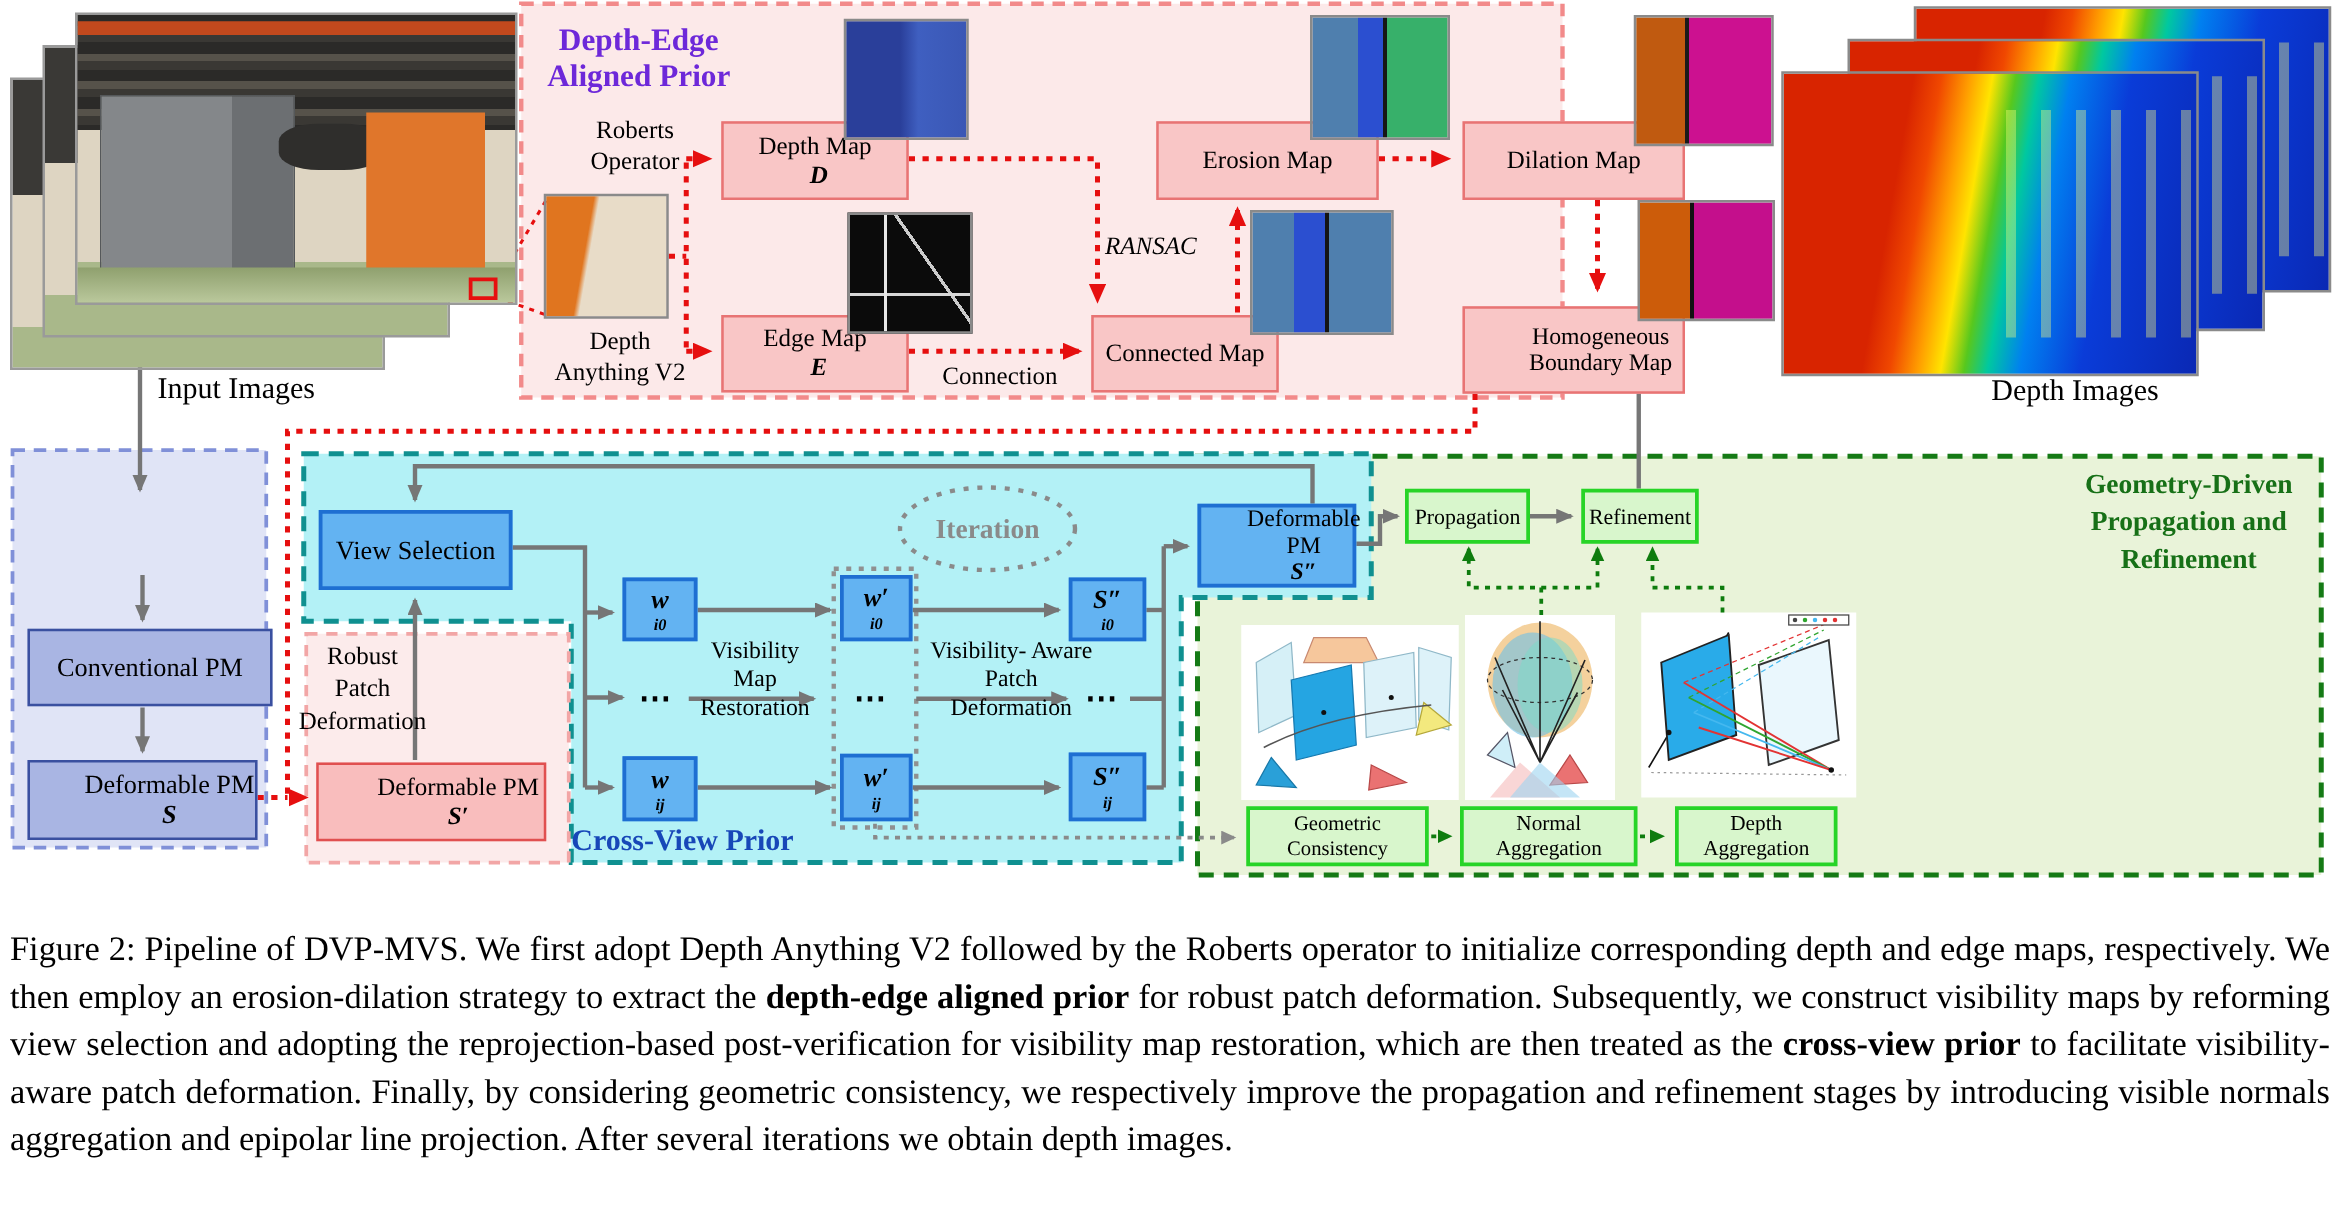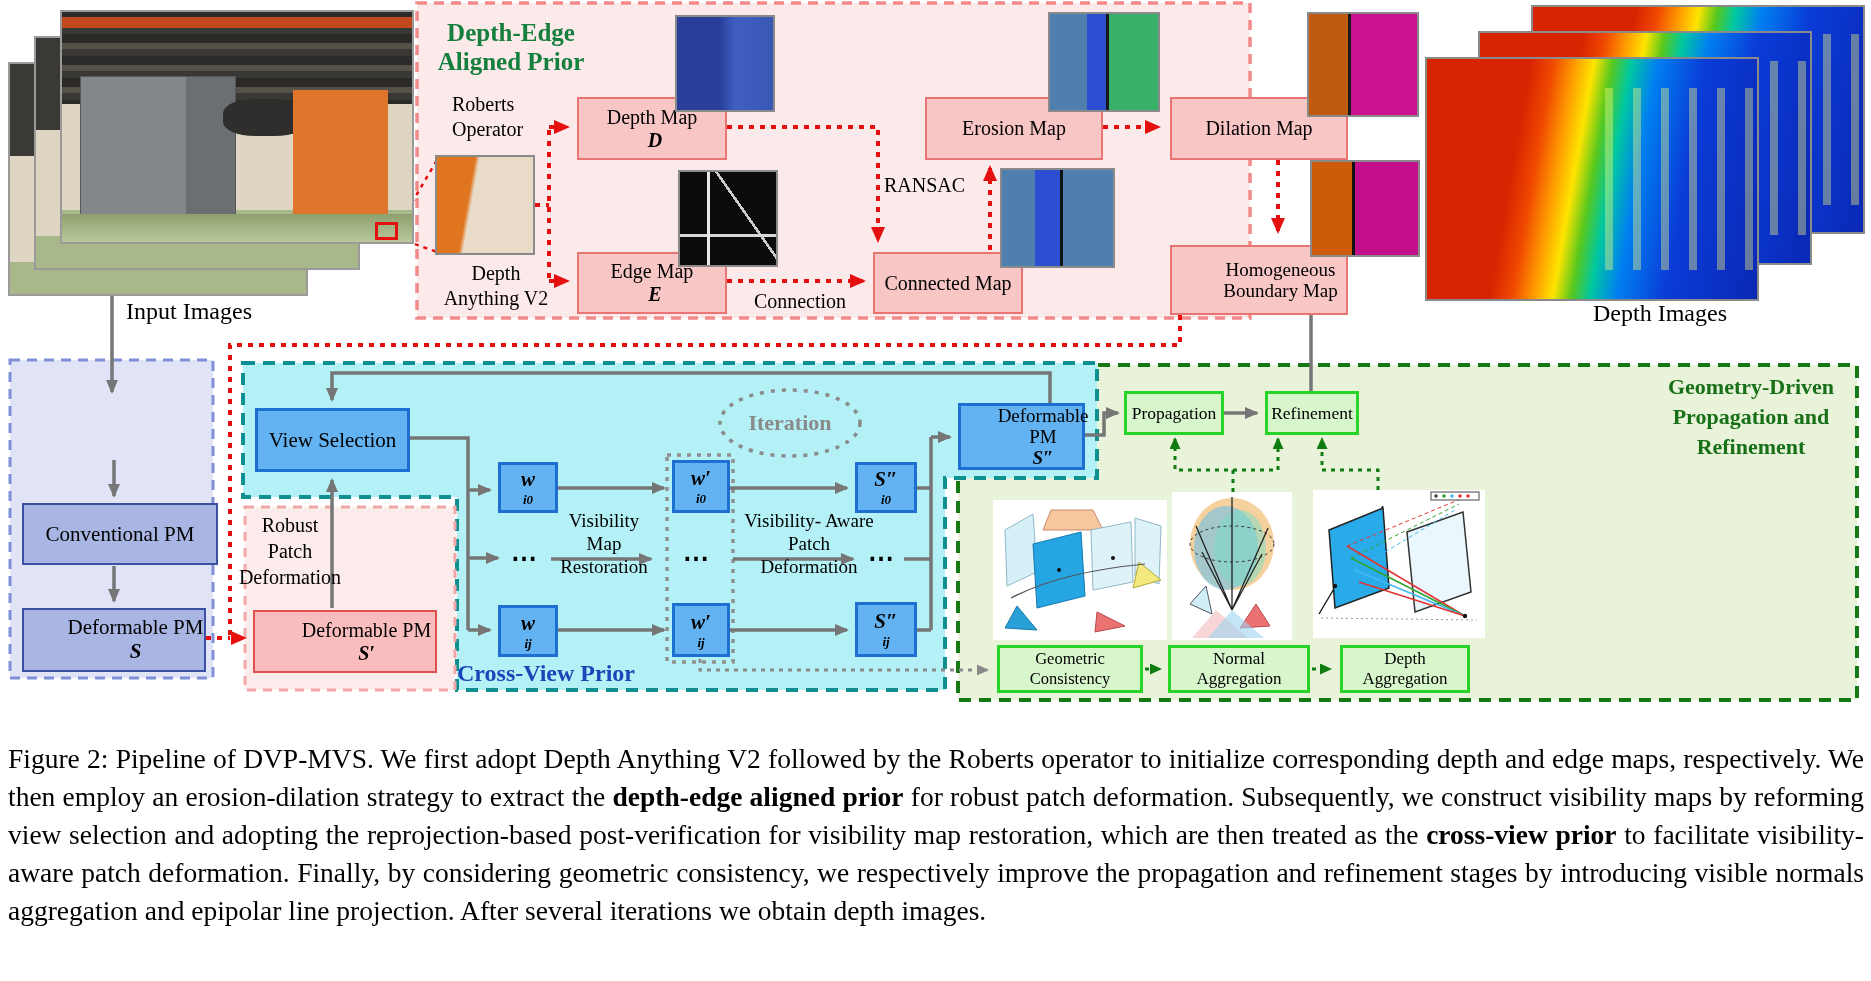--- a/index.html
+++ b/index.html
@@ -200,25 +200,25 @@
       <div class="ph-beam"></div>
       <div class="ph-cab"></div>
       <div class="ph-pipe"></div>
       <div class="ph-door"></div>
       <div class="ph-floor"></div>
     </div>
   </div>
   <div class="abs" style="left:375px;top:222px;width:23px;height:18px;border:3px solid #e60f0f;"></div>
   <div class="abs lbl" style="left:126px;top:298px;width:210px;font-size:24px;text-align:left;">Input Images</div>
 
-  <div class="abs" style="left:425px;top:18px;width:172px;font-size:25px;font-weight:bold;color:#15803d;line-height:29px;text-align:center;">
+  <div class="abs" style="left:425px;top:18px;width:172px;font-size:25px;font-weight:bold;color:#6d28d9;line-height:29px;text-align:center;">
     <div>Depth-Edge</div>
     <div>Aligned Prior</div>
   </div>
-  <div class="abs" style="left:452px;top:92px;width:112px;font-size:20px;line-height:25px;">
+  <div class="abs" style="left:452px;top:92px;width:112px;font-size:20px;text-align:center;line-height:25px;">
     <div>Roberts</div>
     <div>Operator</div>
   </div>
   <div class="abs" style="left:432px;top:261px;width:128px;font-size:20px;text-align:center;line-height:25px;">
     <div>Depth</div>
     <div>Anything V2</div>
   </div>
   <div class="abs img" style="left:435px;top:155px;width:100px;height:100px;background:linear-gradient(100deg,#e0751f 0 34%,#e8dcc8 38%);"></div>
 
   <div class="abs ctr pbox" style="left:577px;top:97px;width:150px;height:63px;">
@@ -236,21 +236,21 @@
       <span>Erosion Map</span>
     </div>
   <div class="abs ctr pbox" style="left:1170px;top:97px;width:178px;height:63px;">
       <span>Dilation Map</span>
     </div>
   <div class="abs ctr col pbox" style="left:1170px;top:245px;width:178px;height:70px;font-size:19px;">
     <span>Homogeneous</span>
     <span>Boundary Map</span>
   </div>
 
-  <div class="abs lbl" style="left:884px;top:174px;width:110px;font-size:20px;">RANSAC</div>
+  <div class="abs lbl" style="left:884px;top:186px;width:110px;font-size:20px;font-style:italic;">RANSAC</div>
   <div class="abs lbl" style="left:735px;top:290px;width:130px;font-size:20px;text-align:center;">Connection</div>
 
   <div class="abs img" style="left:675px;top:15px;width:100px;height:97px;background:linear-gradient(90deg,#2a3f9a 0 45%,#3f5fc0 60%,#3a57b5 100%);"></div>
   <div class="abs img" style="left:678px;top:170px;width:100px;height:97px;background:
       linear-gradient(90deg,transparent 0 28%,#e8e8e8 28% 31%,transparent 31%),
       linear-gradient(0deg,transparent 0 30%,#d8d8d8 30% 33%,transparent 33%),
       linear-gradient(55deg,transparent 0 62%,#cccccc 62% 64%,transparent 64%),#0b0b0b;"></div>
   <div class="abs img" style="left:1048px;top:12px;width:112px;height:100px;background:linear-gradient(90deg,#4f7fae 0 34%,#2b4fd0 34% 52%,#161616 52% 55%,#37b06a 55%);"></div>
   <div class="abs img" style="left:1000px;top:168px;width:115px;height:100px;background:linear-gradient(90deg,#4f7fae 0 30%,#2b4fd0 30% 52%,#141414 52% 55%,#4f7fae 55%);"></div>
   <div class="abs img" style="left:1307px;top:12px;width:112px;height:105px;background:linear-gradient(90deg,#c05a10 0 36%,#1a1a1a 36% 39%,#cc1190 39%);"></div>

